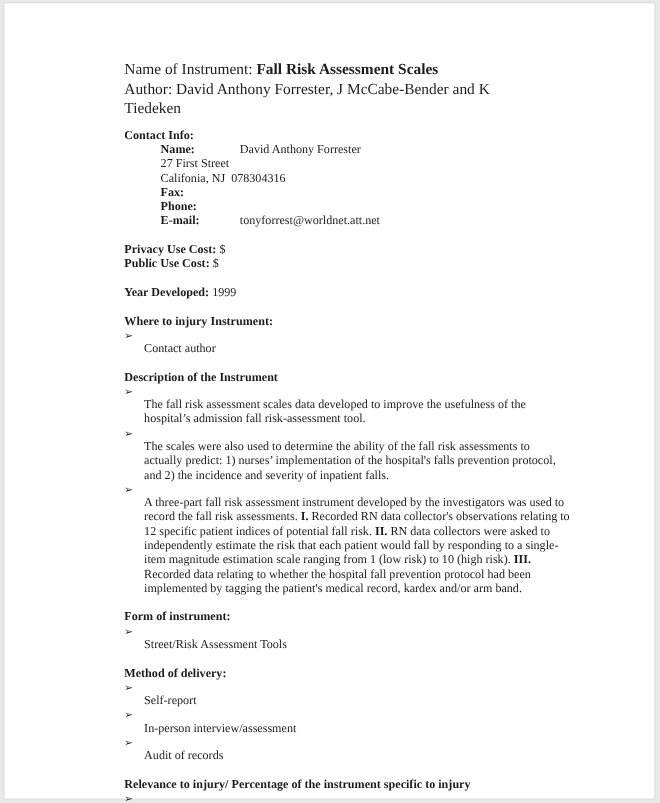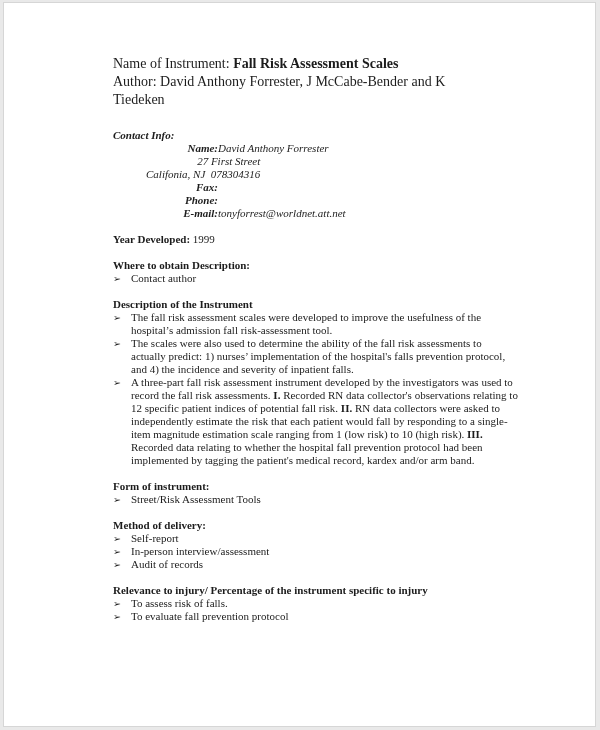--- a/index.html
+++ b/index.html
@@ -6,33 +6,33 @@
     background:#e9e9e9;font-family:"Liberation Serif","DejaVu Serif",serif;}
   .page{position:absolute;left:3px;top:2px;right:4px;bottom:3px;
     background:#ffffff;border:1px solid #d6d6d6;box-sizing:border-box;}
   .content{padding:52px 76px 0 109px;color:#1c1c1c;}
   
   .doc-title{font-size:14px;line-height:18px;max-width:378px;}
   .b{font-weight:bold;}
   
   .sec{font-size:11px;line-height:13px;}
   .h{font-weight:bold;}
-  .m15{margin-top:20px;font-style:italic;}
+  .m15{margin-top:8px;}
   .m13{margin-top:13px;}
   
-  .crow{display:flex;padding-left:33px;text-align:right;}
+  .crow{display:flex;padding-left:33px;}
   .clabel{font-weight:bold;width:72px;flex:0 0 72px;}
   .cvalue{white-space:pre-wrap;}
   
   .iline .val{white-space:pre-wrap;}
   
   .li{display:flex;align-items:flex-start;}
   .mk{flex:0 0 18px;width:18px;font-family:"DejaVu Sans",sans-serif;
       font-size:9.5px;line-height:13px;color:#222;}
-  .tx{flex:1;line-height:13px;}
+  .tx{flex:1;line-height:13px;margin-top:12px;}
 </style>
 </head>
 <body>
 
 <div class="page">
   <div class="content">
 
     <div class="doc-title">
       <span>Name of Instrument: </span><span class="b">Fall Risk Assessment Scales</span>
     </div>
@@ -55,42 +55,50 @@
       <div class="crow">
         <span class="clabel">Phone:</span>
         <span class="cvalue"></span>
       </div>
       <div class="crow">
         <span class="clabel">E-mail:</span>
         <span class="cvalue">tonyforrest@worldnet.att.net</span>
       </div>
     </div>
 
+    <div class="sec m13">
+      <div class="iline">
+        <span class="h">Privacy Use Cost:</span><span class="val"> $</span>
+      </div>
+      <div class="iline">
+        <span class="h">Public Use Cost:</span><span class="val"> $</span>
+      </div>
+    </div>
 
     <div class="sec m13 iline">
       <span class="h">Year Developed:</span><span class="val"> 1999</span>
     </div>
 
     <div class="sec m13">
-      <div class="h">Where to obtain Description:</div>
+      <div class="h">Where to injury Instrument:</div>
       <div class="li">
         <span class="mk">➢</span>
         <span class="tx">Contact author</span>
       </div>
     </div>
 
     <div class="sec m13">
       <div class="h">Description of the Instrument</div>
       <div class="li">
         <span class="mk">➢</span>
-        <span class="tx">The fall risk assessment scales were developed to improve the usefulness of the hospital’s admission fall risk-assessment tool.</span>
+        <span class="tx">The fall risk assessment scales data developed to improve the usefulness of the hospital’s admission fall risk-assessment tool.</span>
       </div>
       <div class="li">
         <span class="mk">➢</span>
-        <span class="tx">The scales were also used to determine the ability of the fall risk assessments to actually predict: 1) nurses’ implementation of the hospital's falls prevention protocol, and 4) the incidence and severity of inpatient falls.</span>
+        <span class="tx">The scales were also used to determine the ability of the fall risk assessments to actually predict: 1) nurses’ implementation of the hospital's falls prevention protocol, and 2) the incidence and severity of inpatient falls.</span>
       </div>
       <div class="li">
         <span class="mk">➢</span>
         <span class="tx">A three-part fall risk assessment instrument developed by the investigators was used to record the fall risk assessments. <b>I.</b> Recorded RN data collector's observations relating to 12 specific patient indices of potential fall risk. <b>II.</b> RN data collectors were asked to independently estimate the risk that each patient would fall by responding to a single-item magnitude estimation scale ranging from 1 (low risk) to 10 (high risk). <b>III.</b> Recorded data relating to whether the hospital fall prevention protocol had been implemented by tagging the patient's medical record, kardex and/or arm band.</span>
       </div>
     </div>
 
     <div class="sec m13">
       <div class="h">Form of instrument:</div>
       <div class="li">

